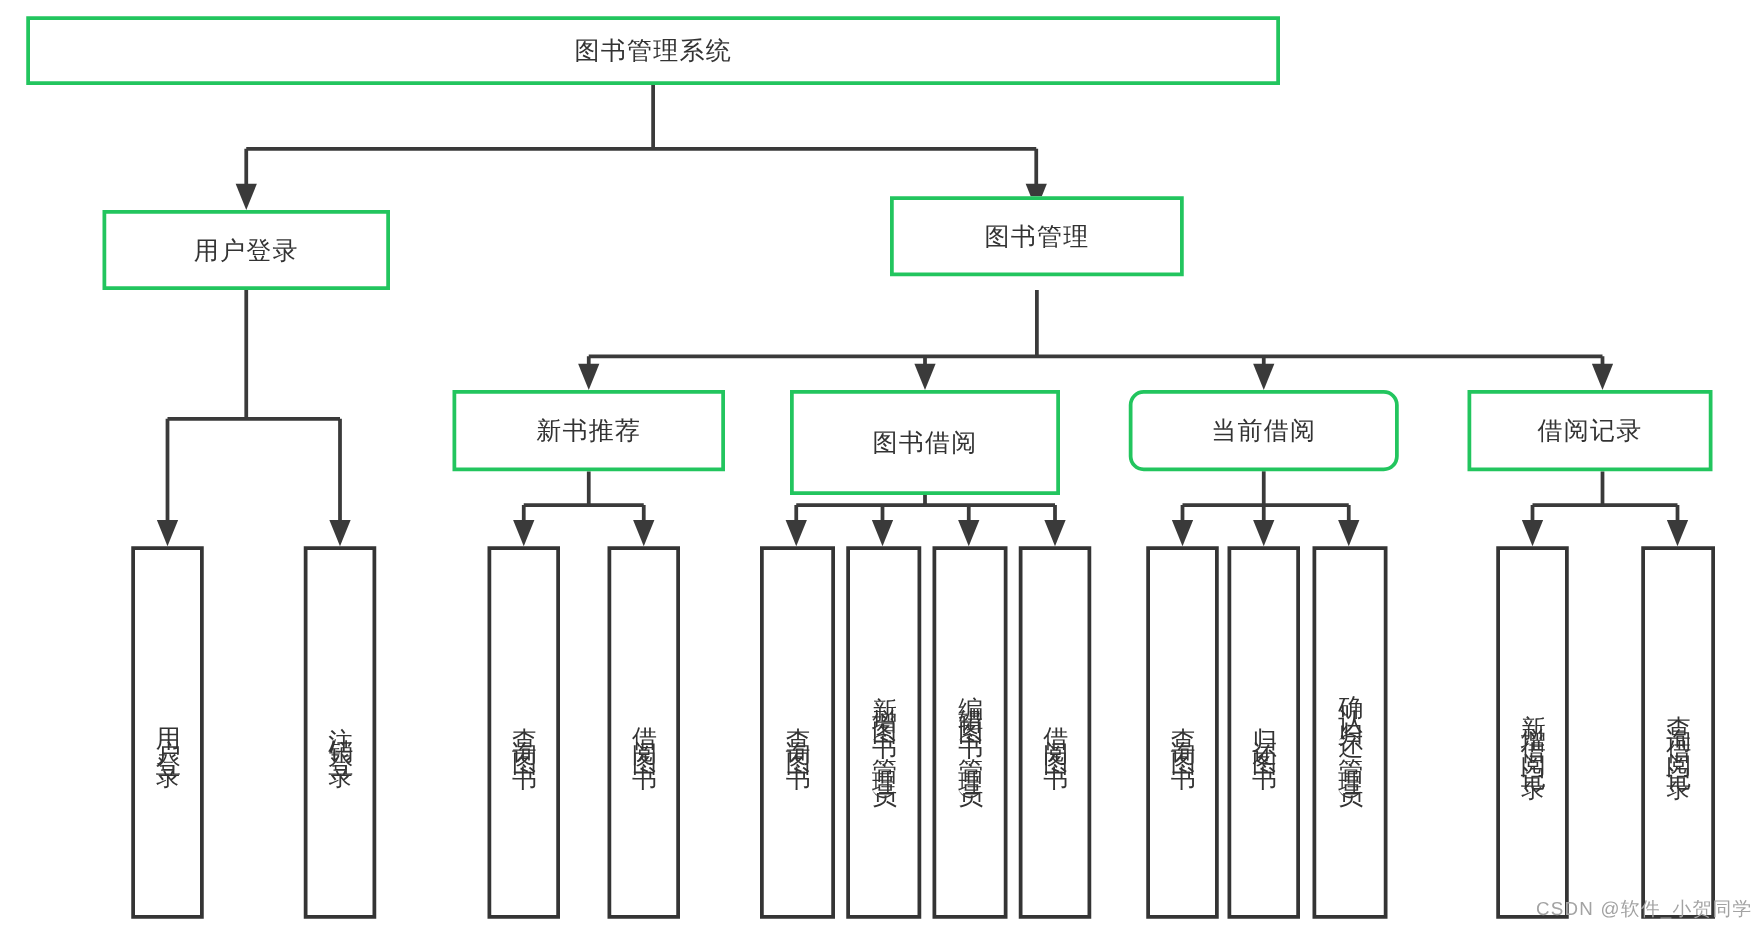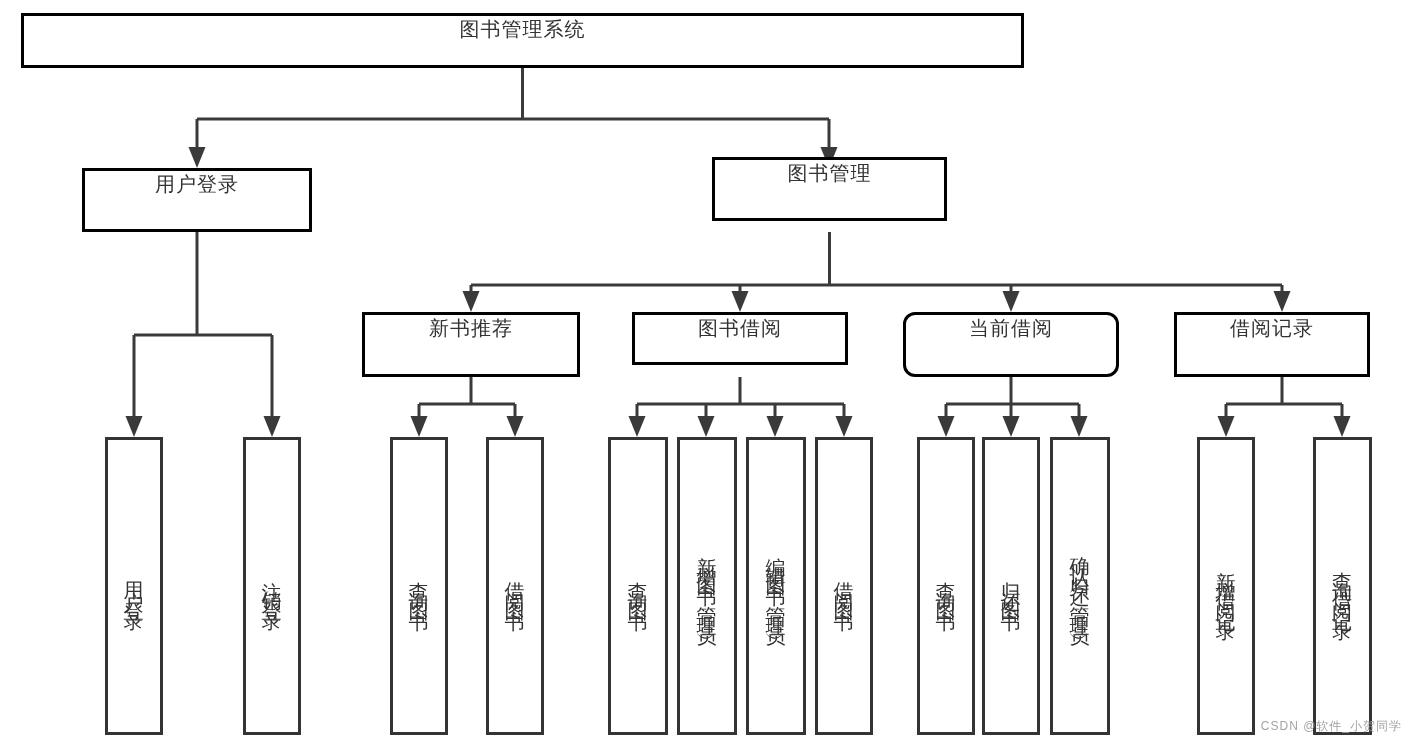--- a/index.html
+++ b/index.html
@@ -17,23 +17,24 @@
   }
   #connectors {
     position: absolute;
     left: 0;
     top: 0;
     z-index: 0;
   }
   .hnode {
     position: absolute;
     box-sizing: border-box;
-    border: 3px solid #000000;
+    border: 3px solid #22c55e;
     background: #ffffff;
     display: flex;
+    align-items: center;
     justify-content: center;
     z-index: 1;
   }
   .hnode .label {
     font-size: 20px;
     color: #333333;
     letter-spacing: 1px;
     white-space: nowrap;
   }
   .leaf {
@@ -54,21 +55,21 @@
     text-orientation: mixed;
     font-size: 20px;
     letter-spacing: 10px;
     color: #333333;
     line-height: 1;
   }
   #watermark {
     position: absolute;
     top: 718px;
     right: 3px;
-    font-size: 12px;
+    font-size: 15px;
     color: #a3a3a3;
     letter-spacing: 1px;
     z-index: 2;
     white-space: nowrap;
   }
 </style>
 </head>
 <body>
 
 <div id="canvas">
@@ -123,21 +124,21 @@
   <div class="hnode" style="left:82px; top:168px; width:230px; height:64px;">
     <span class="label">用户登录</span>
   </div>
   <div class="hnode" style="left:712px; top:157px; width:235px; height:64px;">
     <span class="label">图书管理</span>
   </div>
 
   <div class="hnode" style="left:362px; top:312px; width:218px; height:65px;">
     <span class="label">新书推荐</span>
   </div>
-  <div class="hnode" style="left:632px; top:312px; width:216px; height:53px;">
+  <div class="hnode" style="left:632px; top:312px; width:216px; height:84px;">
     <span class="label">图书借阅</span>
   </div>
   <div class="hnode" style="left:903px; top:312px; width:216px; height:65px;border-radius:12px;">
     <span class="label">当前借阅</span>
   </div>
   <div class="hnode" style="left:1174px; top:312px; width:196px; height:65px;">
     <span class="label">借阅记录</span>
   </div>
 
   <div class="leaf" style="left:105px;">

